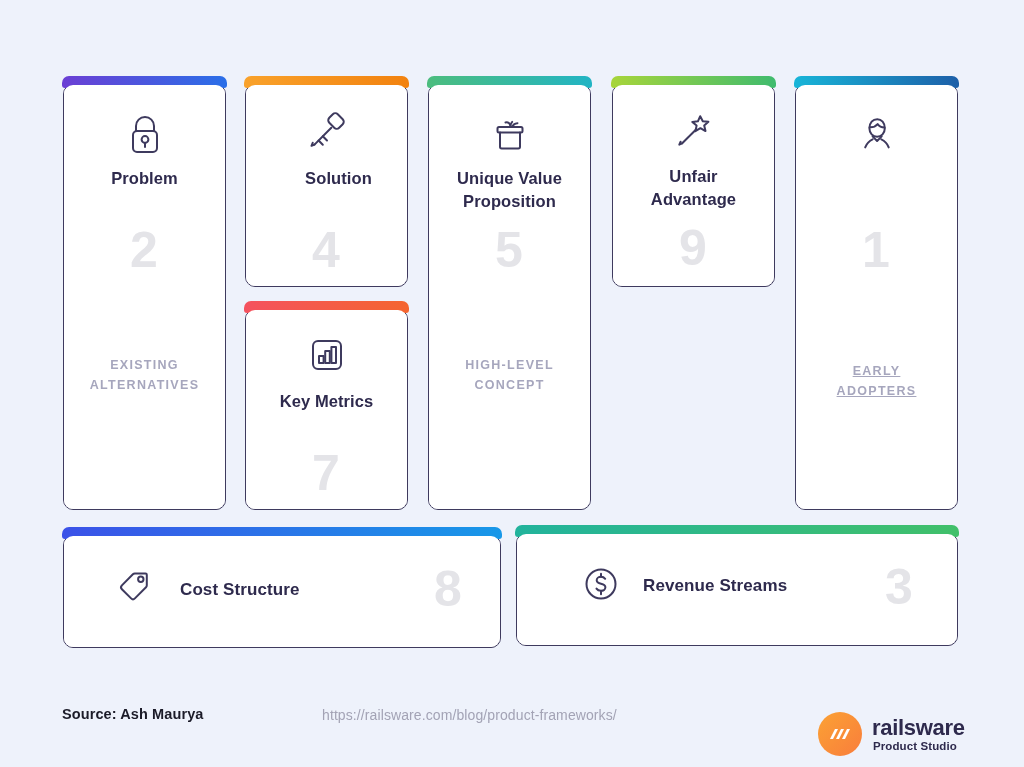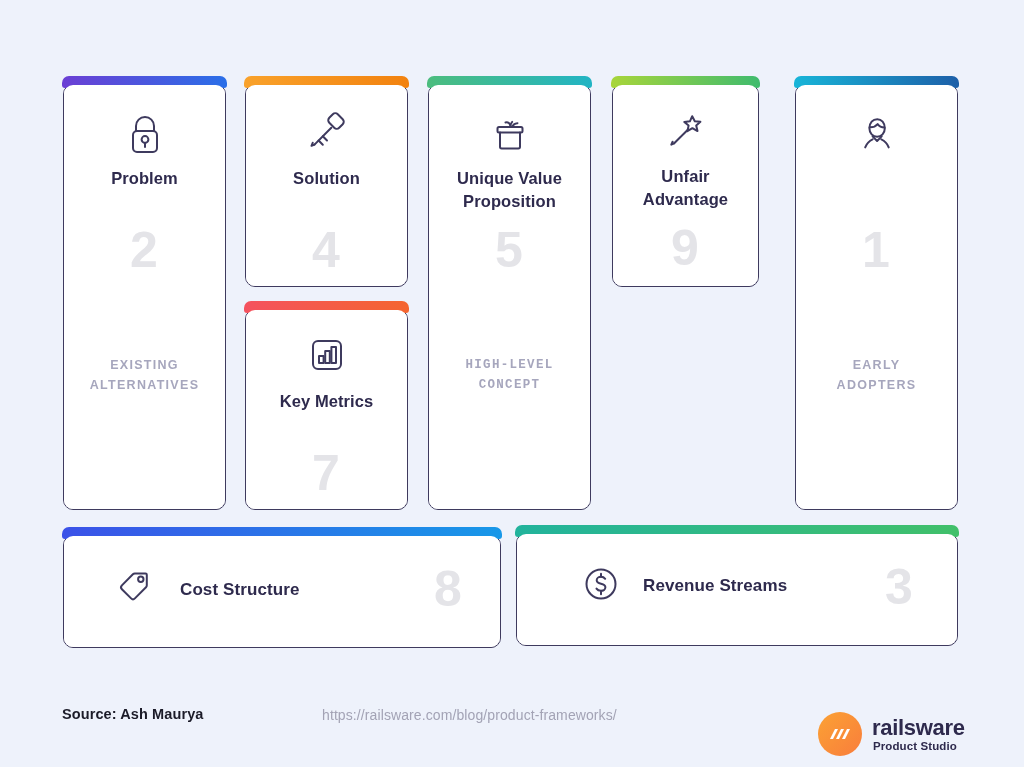--- a/index.html
+++ b/index.html
@@ -204,21 +204,21 @@
     <div class="card-inner">
       <div class="icon-wrap" style="top:25px;">
         <svg width="44" height="44" viewBox="0 0 44 44" fill="none" stroke="#3e3a5e" stroke-width="2" stroke-linecap="round" stroke-linejoin="round">
           <rect x="24" y="5" width="14" height="12" rx="3.5" transform="rotate(45 31 11)"></rect>
           <path d="M26.3 17.8 9.5 34.6"></path>
           <path d="M17.8 26.3l4.2 4.2"></path>
           <path d="M13.6 30.5l4.2 4.2"></path>
           <path d="M9.5 34.6l-3 1.2 1.2-3"></path>
         </svg>
       </div>
-      <div class="card-title" style="top:82px;">Solution</div>
+      <div class="card-title" style="top:82px;padding-left:12px;">Solution</div>
       <div class="card-number" style="top:140px;">4</div>
     </div>
   </div>
 
   <div class="card" id="card-key-metrics" style="left:245px; top:309px; width:163px; height:201px;">
     <div class="topbar" style="background:linear-gradient(90deg,#f4525f,#f4652f);"></div>
     <div class="card-inner">
       <div class="icon-wrap" style="top:24px;">
         <svg width="44" height="42" viewBox="0 0 44 42" fill="none" stroke="#3e3a5e" stroke-width="2" stroke-linecap="round" stroke-linejoin="round">
           <rect x="8" y="7" width="28" height="28" rx="5"></rect>
@@ -242,28 +242,28 @@
           <path d="M23.2 15.5c.3-2.1 1-3.6 2-4.6"></path>
           <rect x="10.5" y="16" width="25" height="5.6" rx="1.5"></rect>
           <path d="M13 21.6v14.2c0 .9.7 1.6 1.6 1.6h16.8c.9 0 1.6-.7 1.6-1.6V21.6"></path>
         </svg>
       </div>
       <div class="card-title" style="top:82px;">
         <span>Unique Value</span><br>
         <span>Proposition</span>
       </div>
       <div class="card-number" style="top:140px;">5</div>
-      <div class="sub-label" style="top:270px;font-family:Liberation Mono, monospace;">
+      <div class="sub-label" style="top:270px;">
         <span>HIGH-LEVEL</span><br>
         <span>CONCEPT</span>
       </div>
     </div>
   </div>
 
-  <div class="card" id="card-unfair-advantage" style="left:612px; top:84px; width:147px; height:203px;">
+  <div class="card" id="card-unfair-advantage" style="left:612px; top:84px; width:163px; height:203px;">
     <div class="topbar" style="background:linear-gradient(90deg,#a8d53a,#3fbb6e);"></div>
     <div class="card-inner">
       <div class="icon-wrap" style="top:24px;">
         <svg width="44" height="44" viewBox="0 0 44 44" fill="none" stroke="#3e3a5e" stroke-width="2" stroke-linecap="round" stroke-linejoin="round">
           <path d="M28.2 7.2l2.6 5.1 5.6.5-4.2 3.8 1.3 5.5-5.1-2.9-5 3 1.2-5.6-4.3-3.7 5.6-.6z"></path>
           <path d="M24.3 20.2 10.2 34.3"></path>
           <path d="M10.2 34.3l-2.9 1.3 1.3-2.9"></path>
         </svg>
       </div>
       <div class="card-title" style="top:80px;">
@@ -281,21 +281,21 @@
       <div class="icon-wrap" style="top:26px;">
         <svg width="46" height="44" viewBox="0 0 46 44" fill="none" stroke="#3e3a5e" stroke-width="2" stroke-linecap="round" stroke-linejoin="round">
           <path d="M15.4 17.2c0-5.3 3.4-9 7.8-9s7.6 3.5 7.6 9c0 4.9-3.4 8.6-7.7 8.6s-7.7-3.7-7.7-8.6z"></path>
           <path d="M15.6 16.3c3.4.2 6.2-1 8-3.2 1.4 2 3.8 3.3 6.9 3.4"></path>
           <path d="M18.6 25.4l4.5 4.6 4.6-4.6"></path>
           <path d="M11.2 36.4c1.7-4.3 5.2-7 7.4-8"></path>
           <path d="M34.7 36.4c-1.6-4.3-5.1-7-7.4-8"></path>
         </svg>
       </div>
       <div class="card-number" style="top:140px;">1</div>
-      <div class="sub-label" style="top:270px;">
+      <div class="sub-label" style="top:276px;text-decoration:underline;">
         <span>EARLY</span><br>
         <span>ADOPTERS</span>
       </div>
     </div>
   </div>
 
   <div class="card wide-card" id="card-cost-structure" style="left:63px; top:535px; width:438px; height:113px;">
     <div class="topbar" style="background:linear-gradient(90deg,#3b52e8,#1898e8);"></div>
     <div class="card-inner">
       <div class="wicon" style="left:48px; top:28px;">

